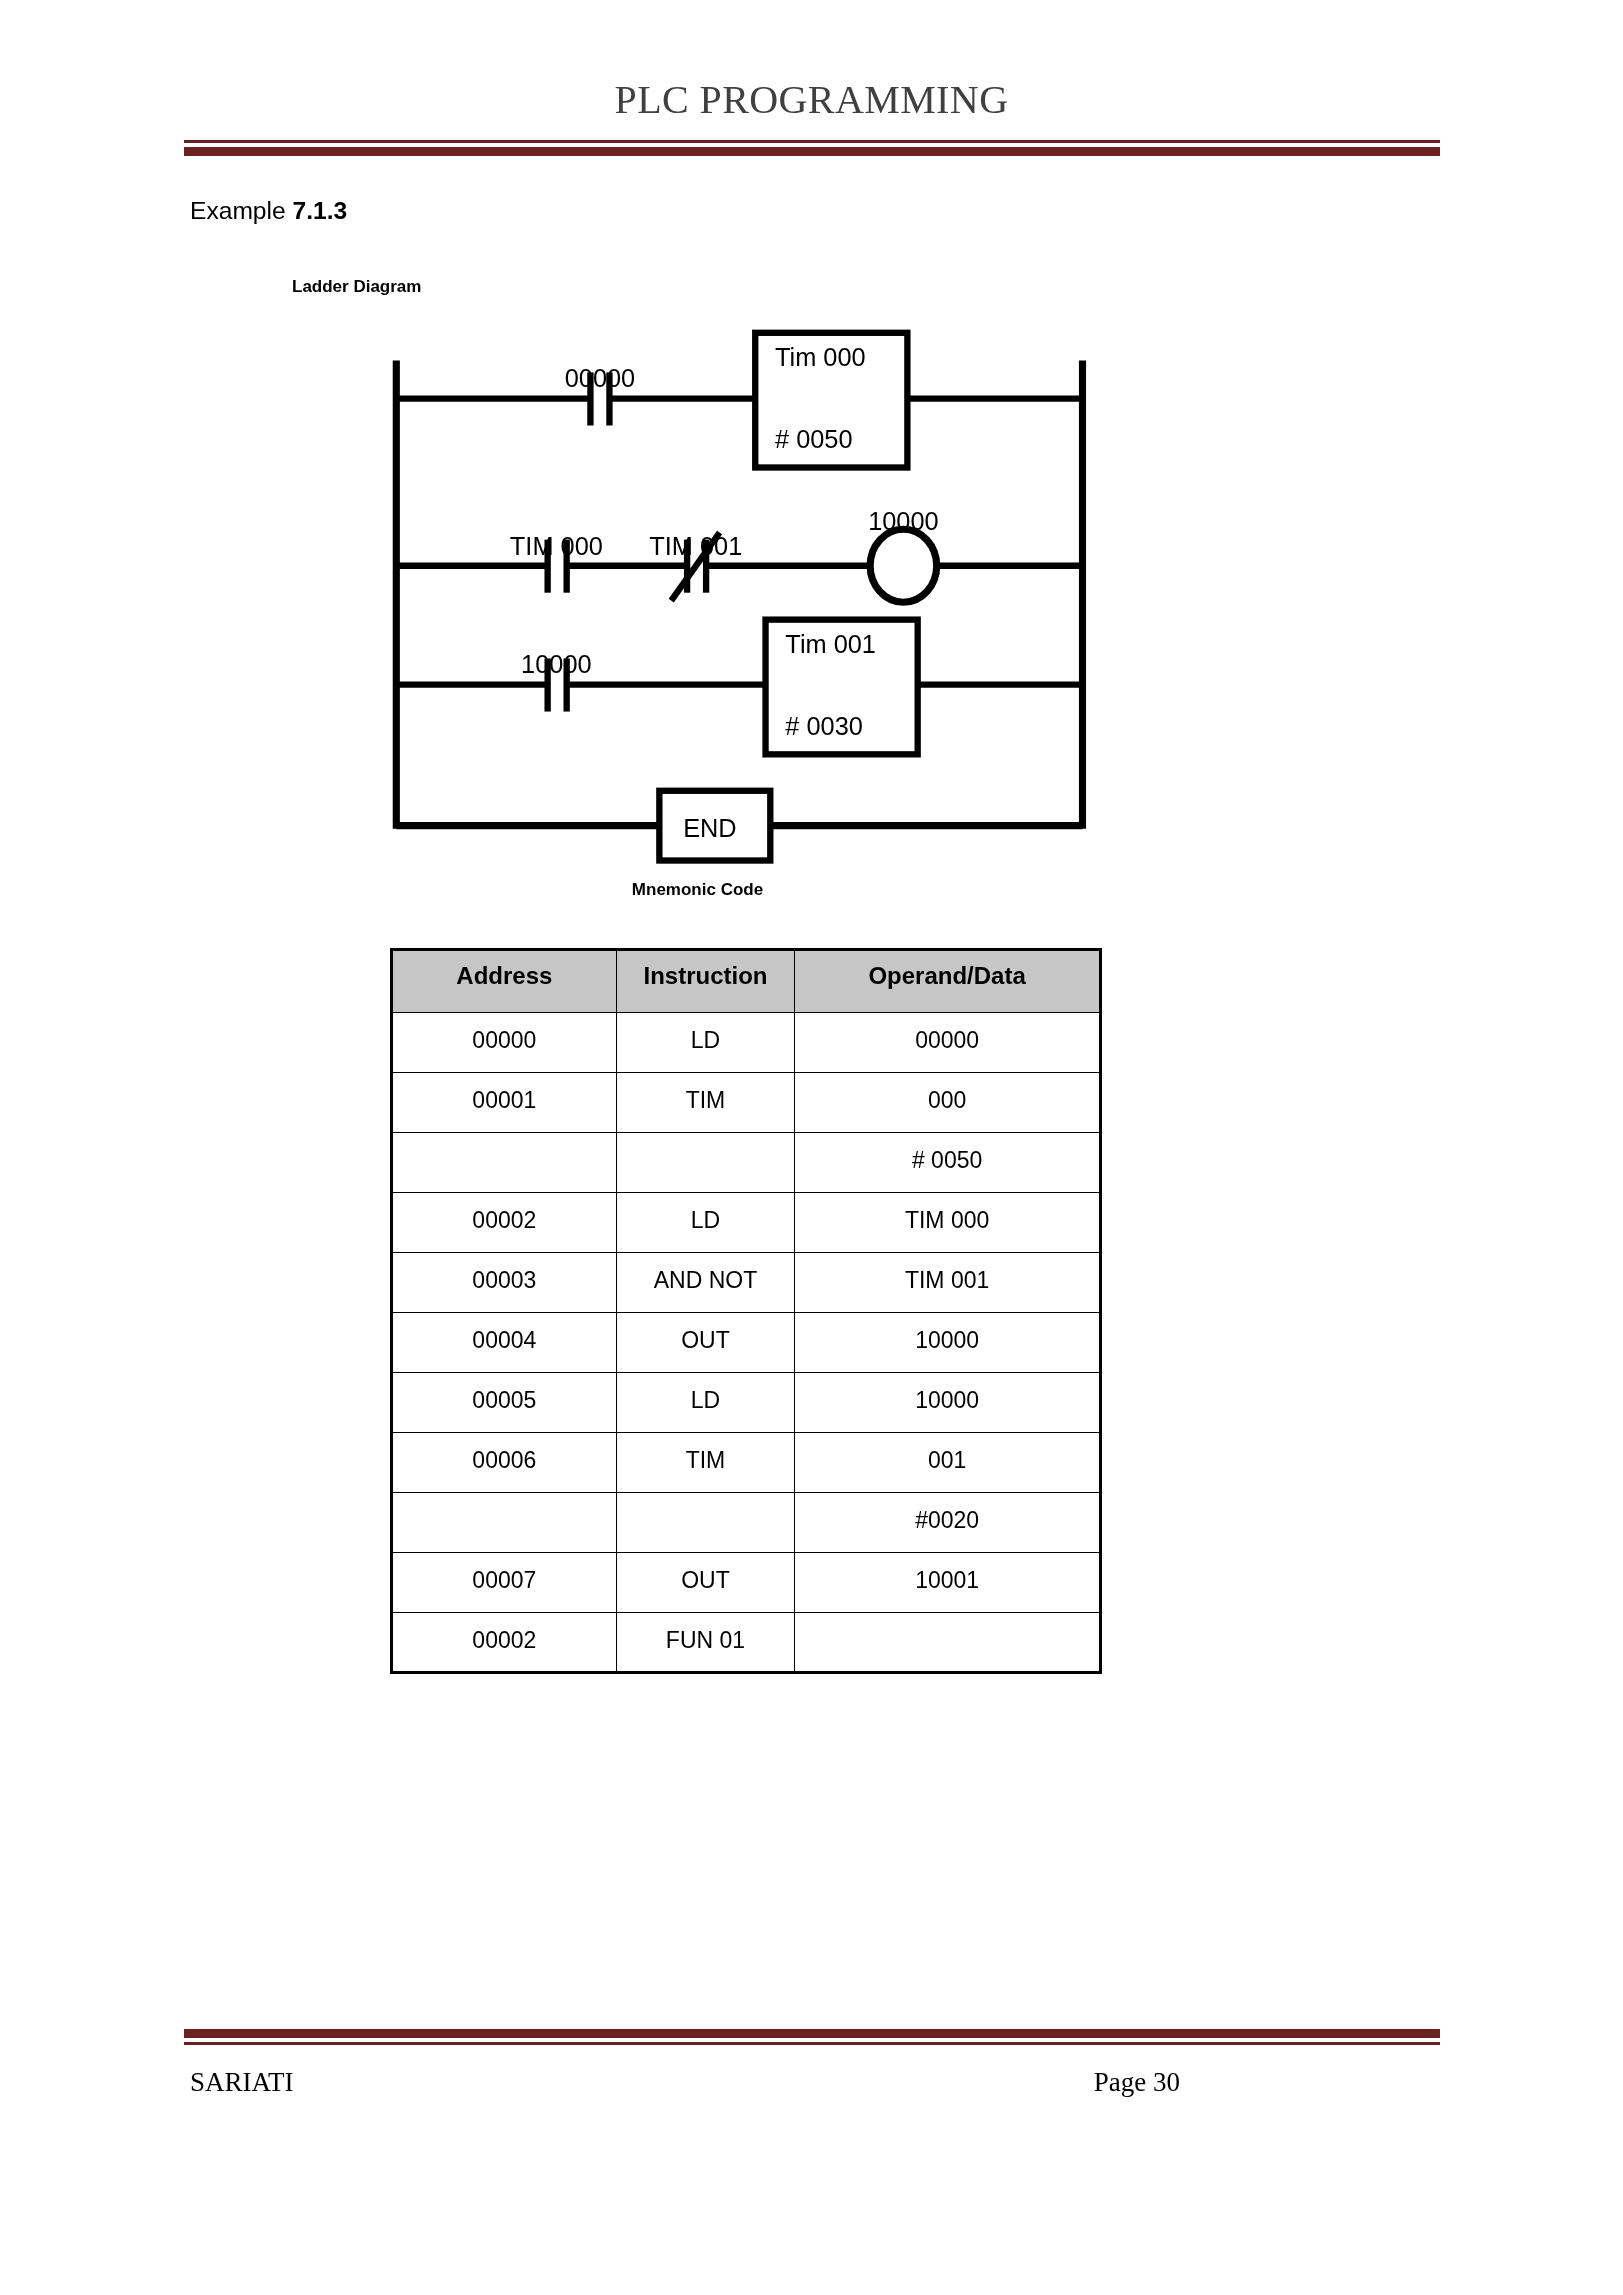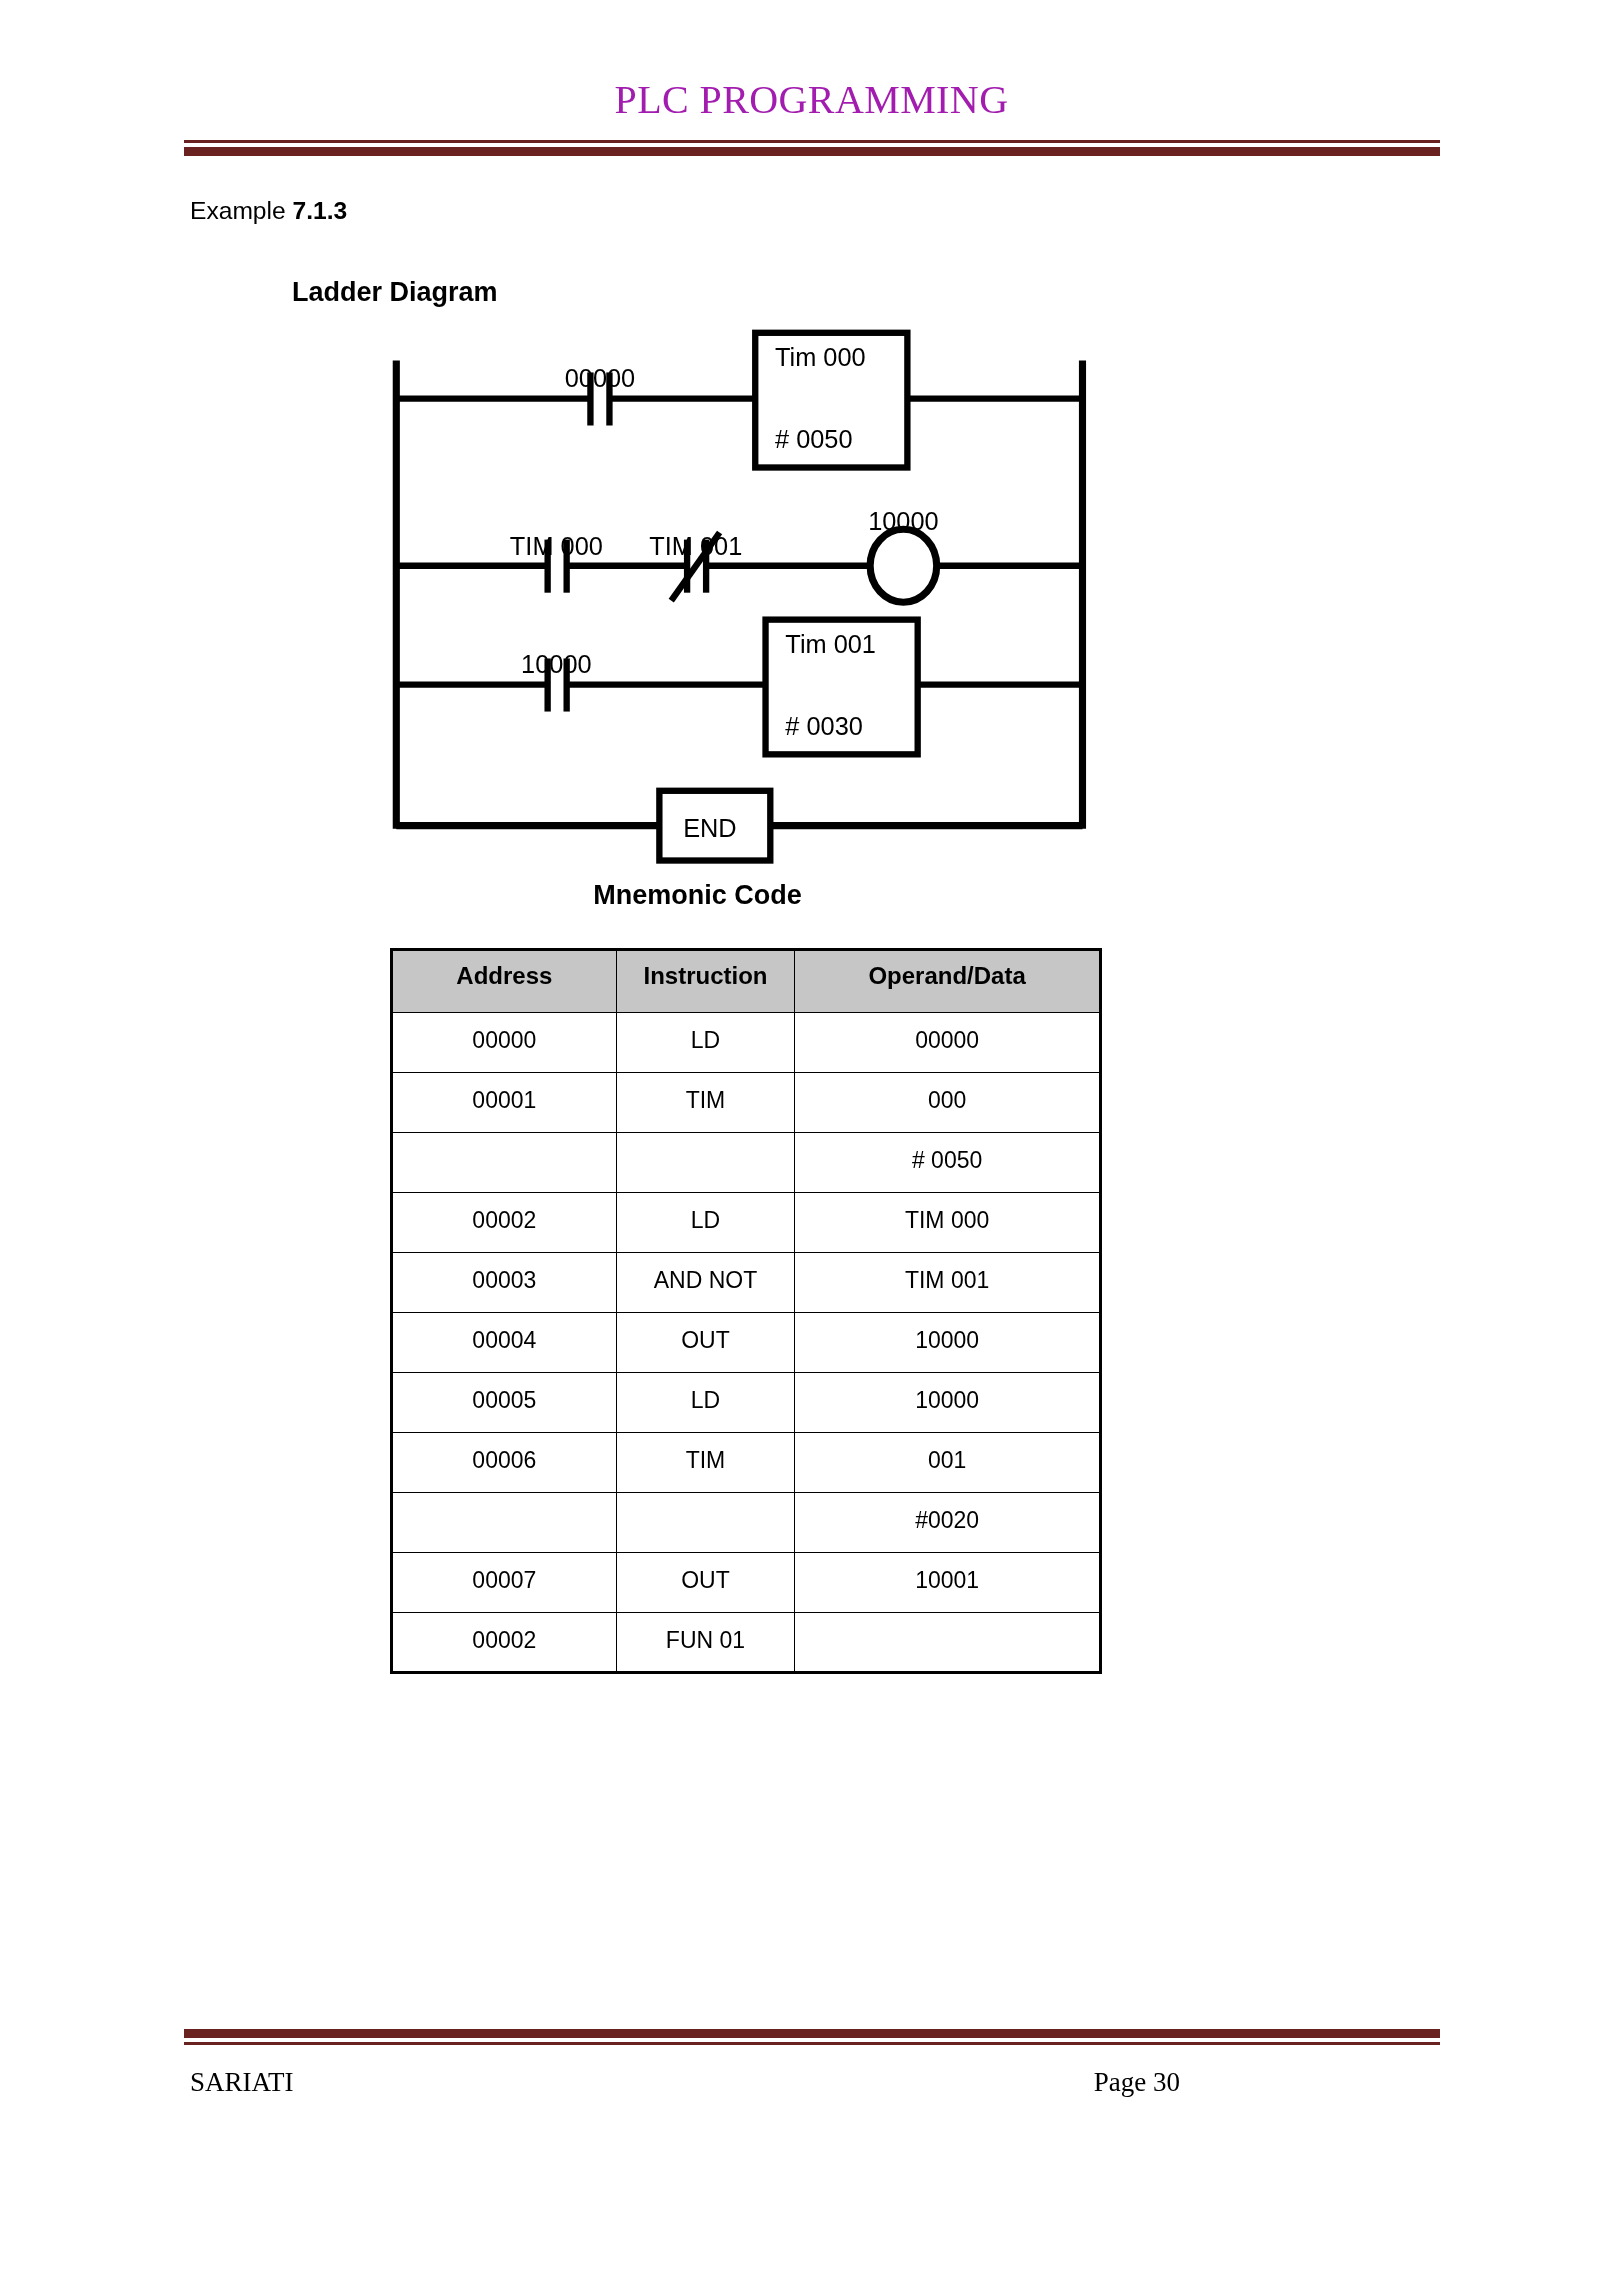--- a/index.html
+++ b/index.html
@@ -24,21 +24,21 @@
     height: 166px;
   }
   .doc-title {
     position: absolute;
     left: 0; top: 76px;
     width: 1623px;
     text-align: center;
     font-family: "Liberation Serif", serif;
     font-size: 40px;
     letter-spacing: 0.4px;
-    color: #a21caf;
+    color: #404040;
     white-space: nowrap;
   }
   .header-rule-wrap {
     position: absolute;
     left: 184px; top: 140px;
     width: 1256px;
   }
   .rule-thin {
     height: 3.2px;
     background: #69221f;
@@ -58,21 +58,21 @@
     left: 190px; top: 197px;
     font-size: 24.6px;
     white-space: nowrap;
     text-align: center;
   }
   .example-line .lbl { font-weight: 400; }
   .example-line .num { font-weight: 700; }
 
   .section-heading {
     position: absolute;
-    font-size: 27px;
+    font-size: 17px;
     font-weight: 700;
     white-space: nowrap;
   }
   .ladder-heading { left: 292px; top: 277px; }
   .mnemonic-heading {
     left: 0; top: 880px;
     width: 1395px;
     text-align: center;
   }
 

